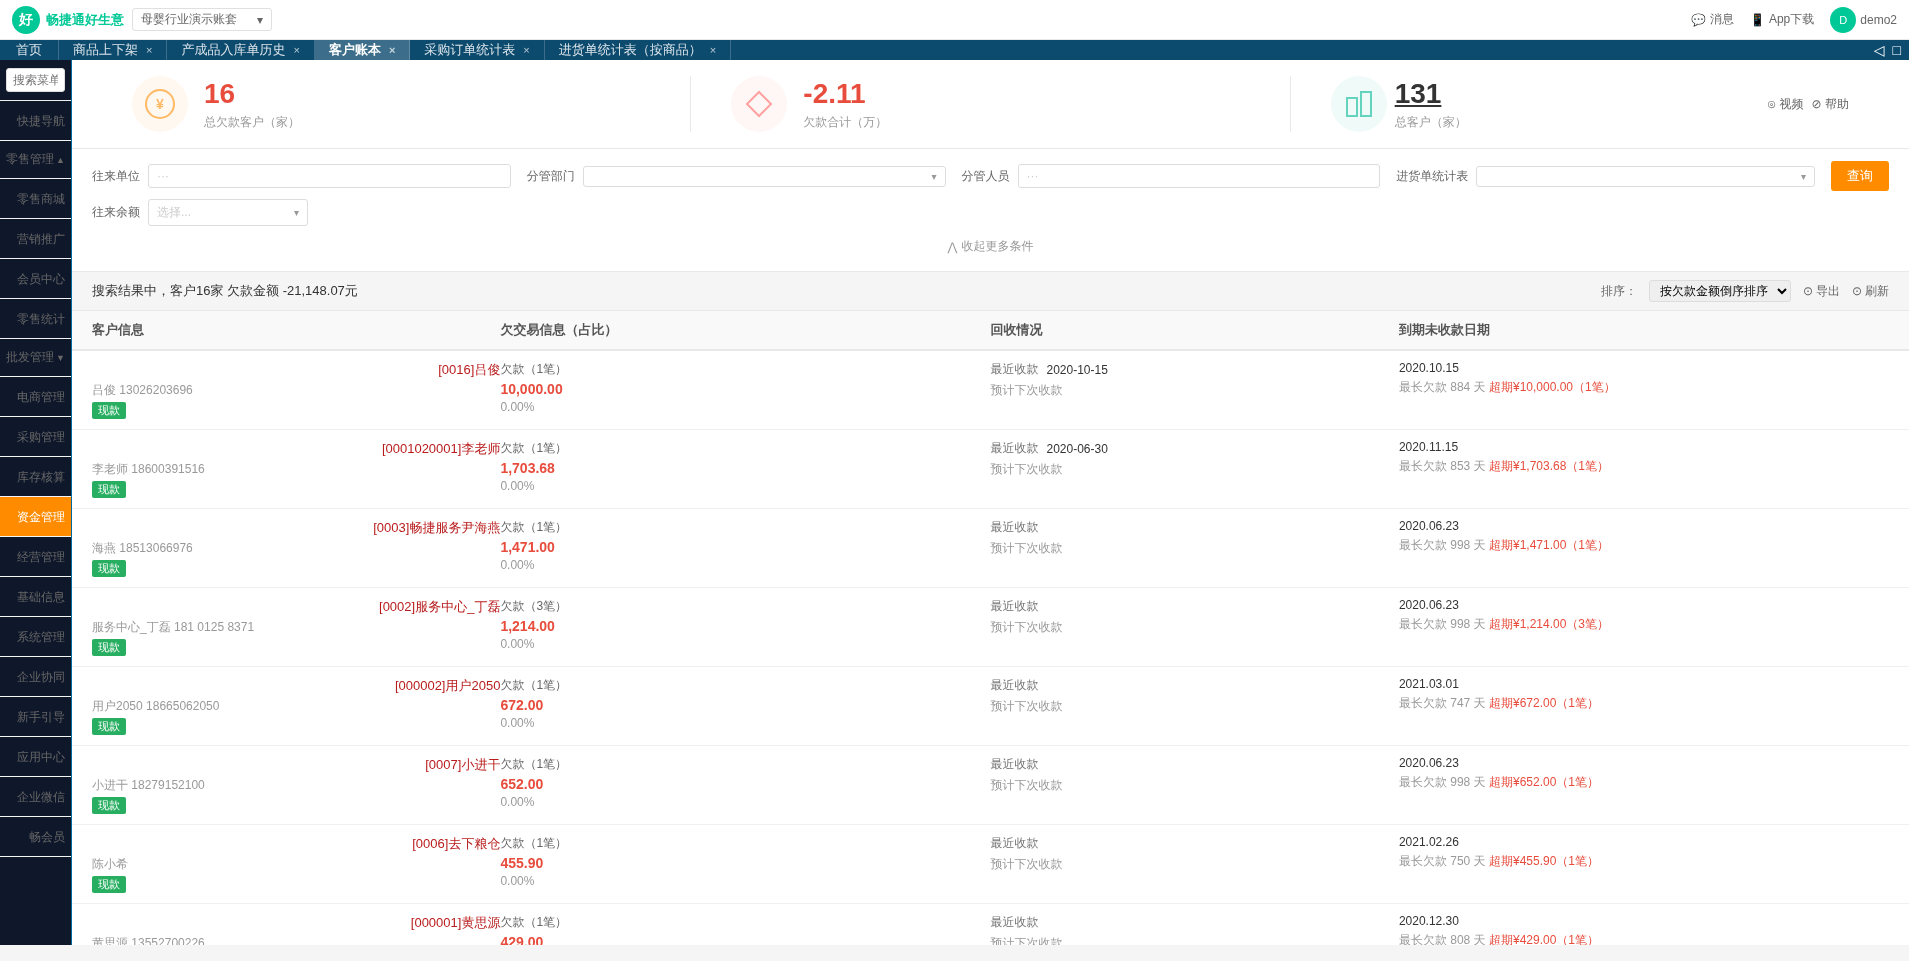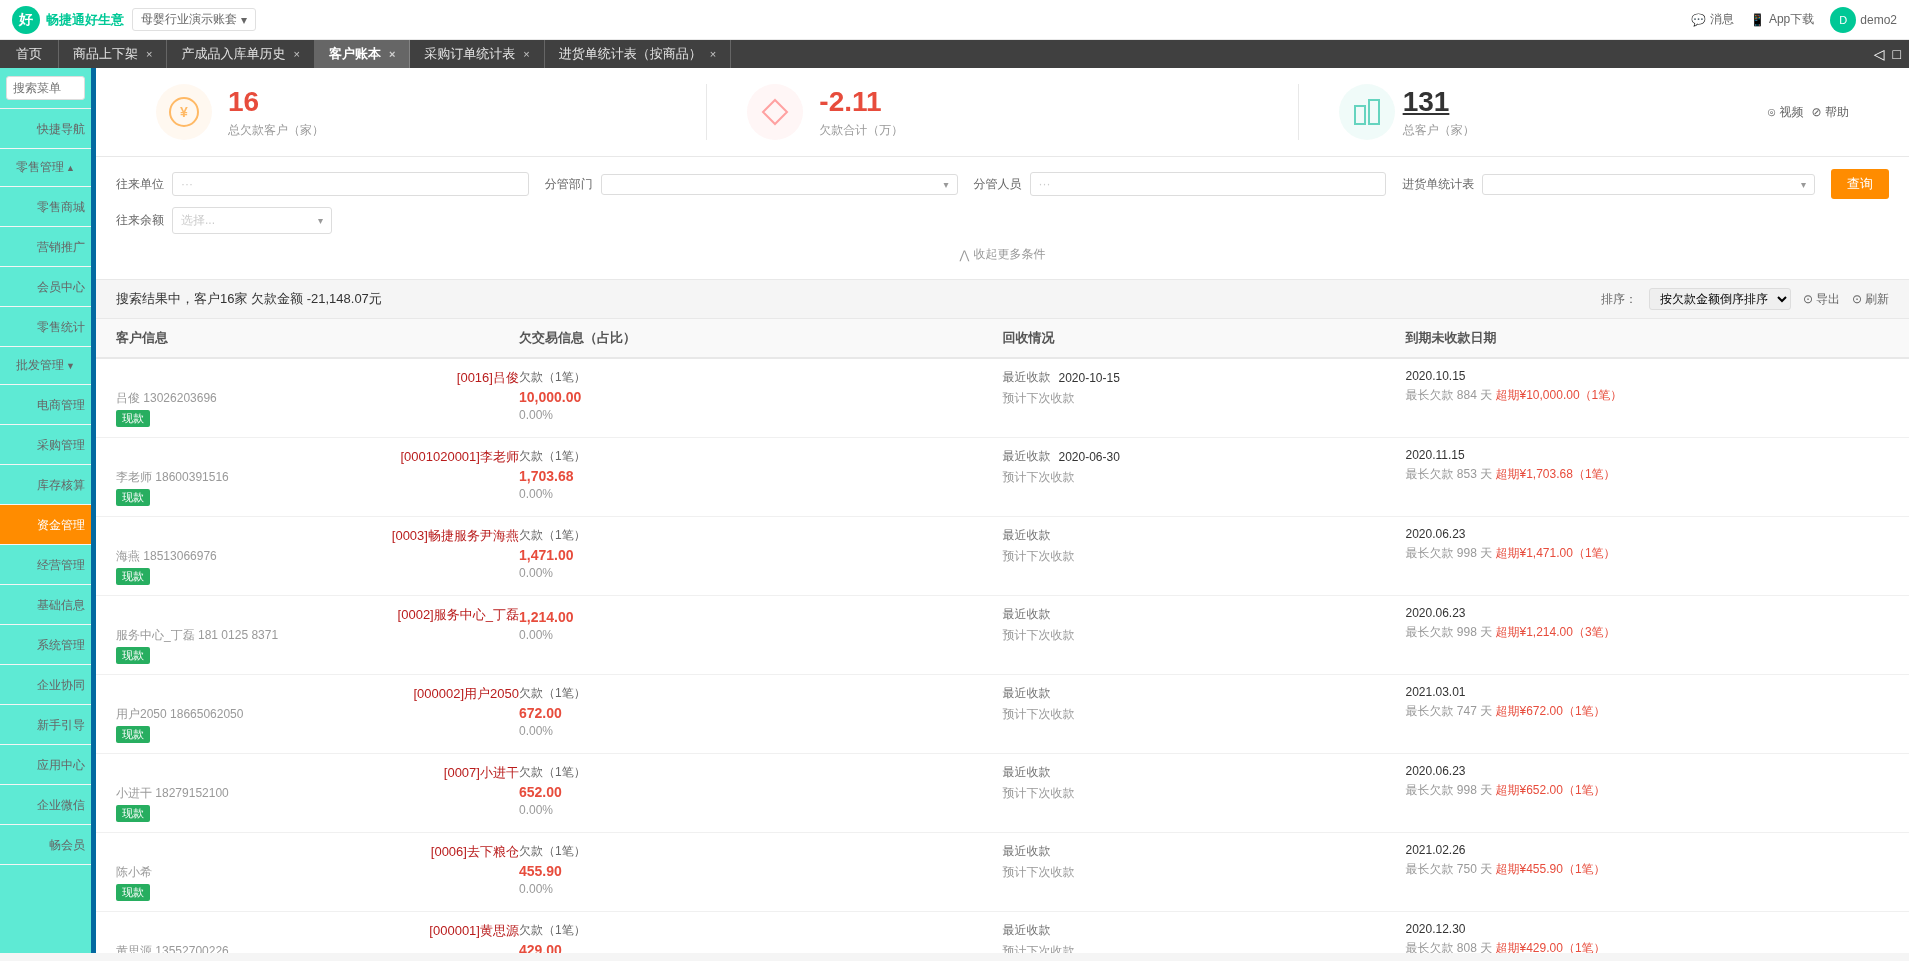--- a/index.html
+++ b/index.html
@@ -27,37 +27,37 @@
     }
     .logo-icon {
       width: 28px; height: 28px;
       background: #00c896;
       border-radius: 50%;
       display: flex; align-items: center; justify-content: center;
       color: #fff; font-size: 14px; font-weight: bold;
     }
     .logo-text { color: #00c896; font-size: 13px; font-weight: bold; }
     .store-selector {
-      display: flex; align-items: center; gap: 4px;
+      display: flex; align-items: center; gap: 20px;
       border: 1px solid #e0e0e0; border-radius: 3px; padding: 2px 8px;
       background: #fff; color: #666; font-size: 12px; cursor: pointer;
     }
     .top-header-right {
       display: flex; align-items: center; gap: 16px; font-size: 12px; color: #666;
     }
     .top-header-right span { cursor: pointer; display: flex; align-items: center; gap: 4px; }
     .avatar {
       width: 26px; height: 26px; border-radius: 50%; background: #00c896;
       display: flex; align-items: center; justify-content: center; color: #fff; font-size: 11px;
     }
 
     
     .tab-bar {
-      height: 28px;
-      background: #404040;
+      height: 20px;
+      background: #0c4a6e;
       display: flex;
       align-items: stretch;
     }
     .tab-item {
       display: flex; align-items: center; gap: 6px;
       padding: 0 14px; cursor: pointer; font-size: 13px; color: rgba(255,255,255,0.85);
       border-right: 1px solid rgba(255,255,255,0.2); white-space: nowrap;
       position: relative;
     }
     .tab-item.active {
@@ -74,23 +74,23 @@
     .tab-controls span { color: #fff; cursor: pointer; font-size: 14px; }
 
     
     .main-layout {
       display: flex;
       height: calc(961px - 40px - 36px);
     }
 
     
     .sidebar {
-      width: 96px;
-      background: #5eead4;
-      border-right: 5px solid #0369a1;
+      width: 72px;
+      background: #0f172a;
+      border-right: 1px solid #0369a1;
       display: flex; flex-direction: column;
       overflow-y: auto;
     }
     .sidebar-search {
       padding: 8px 6px;
       border-bottom: 1px solid #f0f0f0;
     }
     .sidebar-search input {
       width: 100%; border: 1px solid #ddd; border-radius: 3px;
       padding: 4px 6px; font-size: 12px; outline: none;
@@ -553,20 +553,21 @@
         </div>
       </div>
 
       <div class="table-row">
         <div class="cell-customer">
           <div class="customer-name">[0002]服务中心_丁磊</div>
           <div class="customer-phone">服务中心_丁磊  181 0125 8371</div>
           <span class="customer-tag">现款</span>
         </div>
         <div class="cell-debt">
+          <div class="debt-title">欠款（3笔）</div>
           <div class="debt-amount">1,214.00</div>
           <div class="debt-percent">0.00%</div>
         </div>
         <div class="cell-payment">
           <div style="display:flex;gap:8px;align-items:center;">
             <span class="payment-label">最近收款</span>
             <span class="payment-date"></span>
           </div>
           <div class="payment-next">预计下次收款</div>
         </div>

